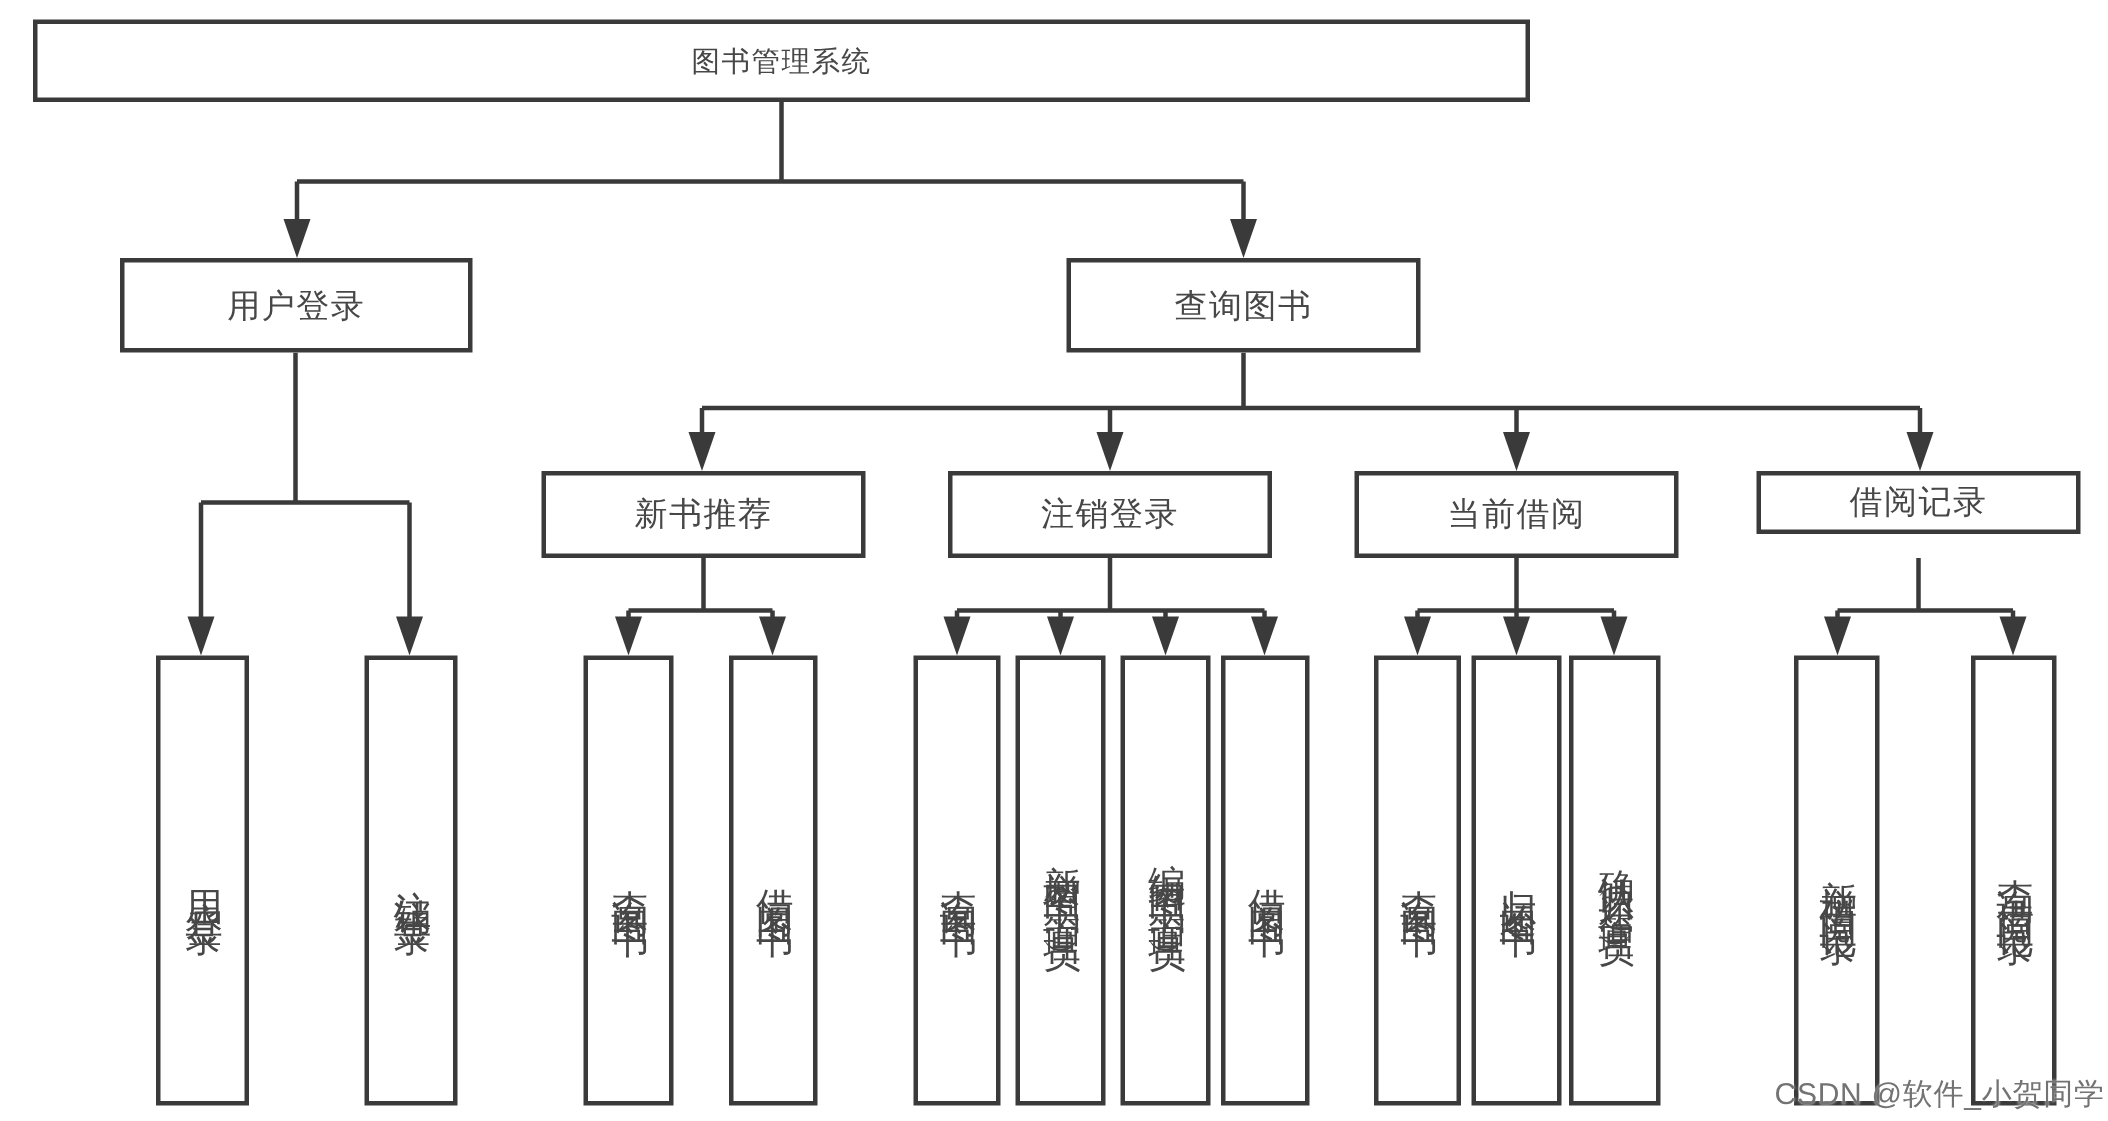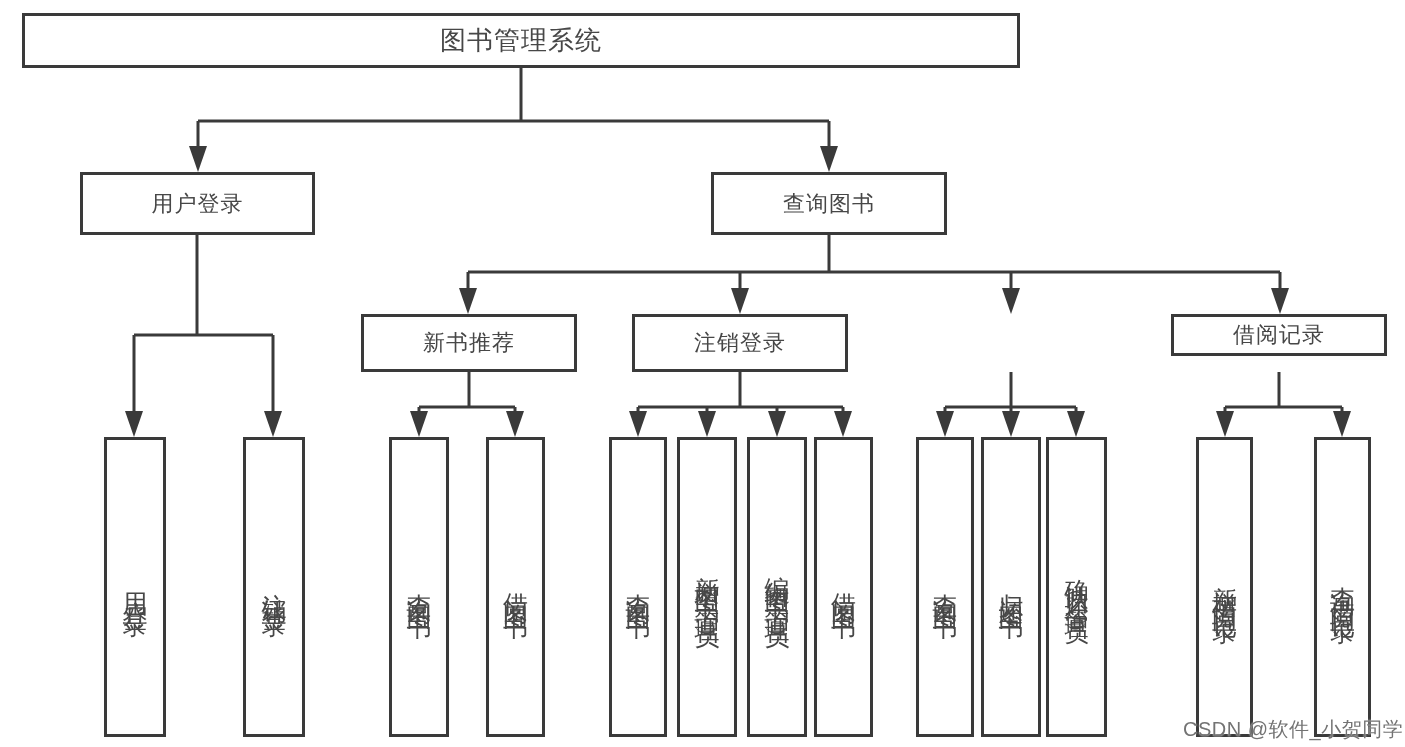--- a/index.html
+++ b/index.html
@@ -16,21 +16,21 @@
     box-sizing:border-box;
     border:3px solid #3a3a3a;
     background:#ffffff;
     color:#474747;
     display:flex;
     align-items:center;
     justify-content:center;
     z-index:2;
   }
   .node.h{font-size:22px;letter-spacing:1px;}
-  .node.root{font-size:26px;letter-spacing:1px;}
+  .node.root{font-size:19px;letter-spacing:1px;}
   .node.leaf{z-index:2;}
   .node.leaf .vtxt{
     writing-mode:vertical-rl;
     text-orientation:mixed;
     font-size:25px;
     letter-spacing:7px;
     line-height:1;
     color:#474747;
     white-space:nowrap;
   }
@@ -90,20 +90,21 @@
     </g>
   </svg>
 
   <div class="node root" style="left:22px;top:13px;width:998px;height:55px">图书管理系统</div>
 
   <div class="node h" style="left:80px;top:172px;width:235px;height:63px">用户登录</div>
   <div class="node h" style="left:711px;top:172px;width:236px;height:63px">查询图书</div>
 
   <div class="node h" style="left:361px;top:314px;width:216px;height:58px">新书推荐</div>
   <div class="node h" style="left:632px;top:314px;width:216px;height:58px">注销登录</div>
+  <div class="node h" style="left:903px;top:314px;width:216px;height:58px">当前借阅</div>
   <div class="node h" style="left:1171px;top:314px;width:216px;height:42px">借阅记录</div>
 
   <div class="node leaf" style="left:104px;top:437px;width:62px;height:300px">
     <span class="vtxt">用户登录</span>
   </div>
   <div class="node leaf" style="left:243px;top:437px;width:62px;height:300px">
     <span class="vtxt">注销登录</span>
   </div>
 
   <div class="node leaf" style="left:389px;top:437px;width:60px;height:300px">

